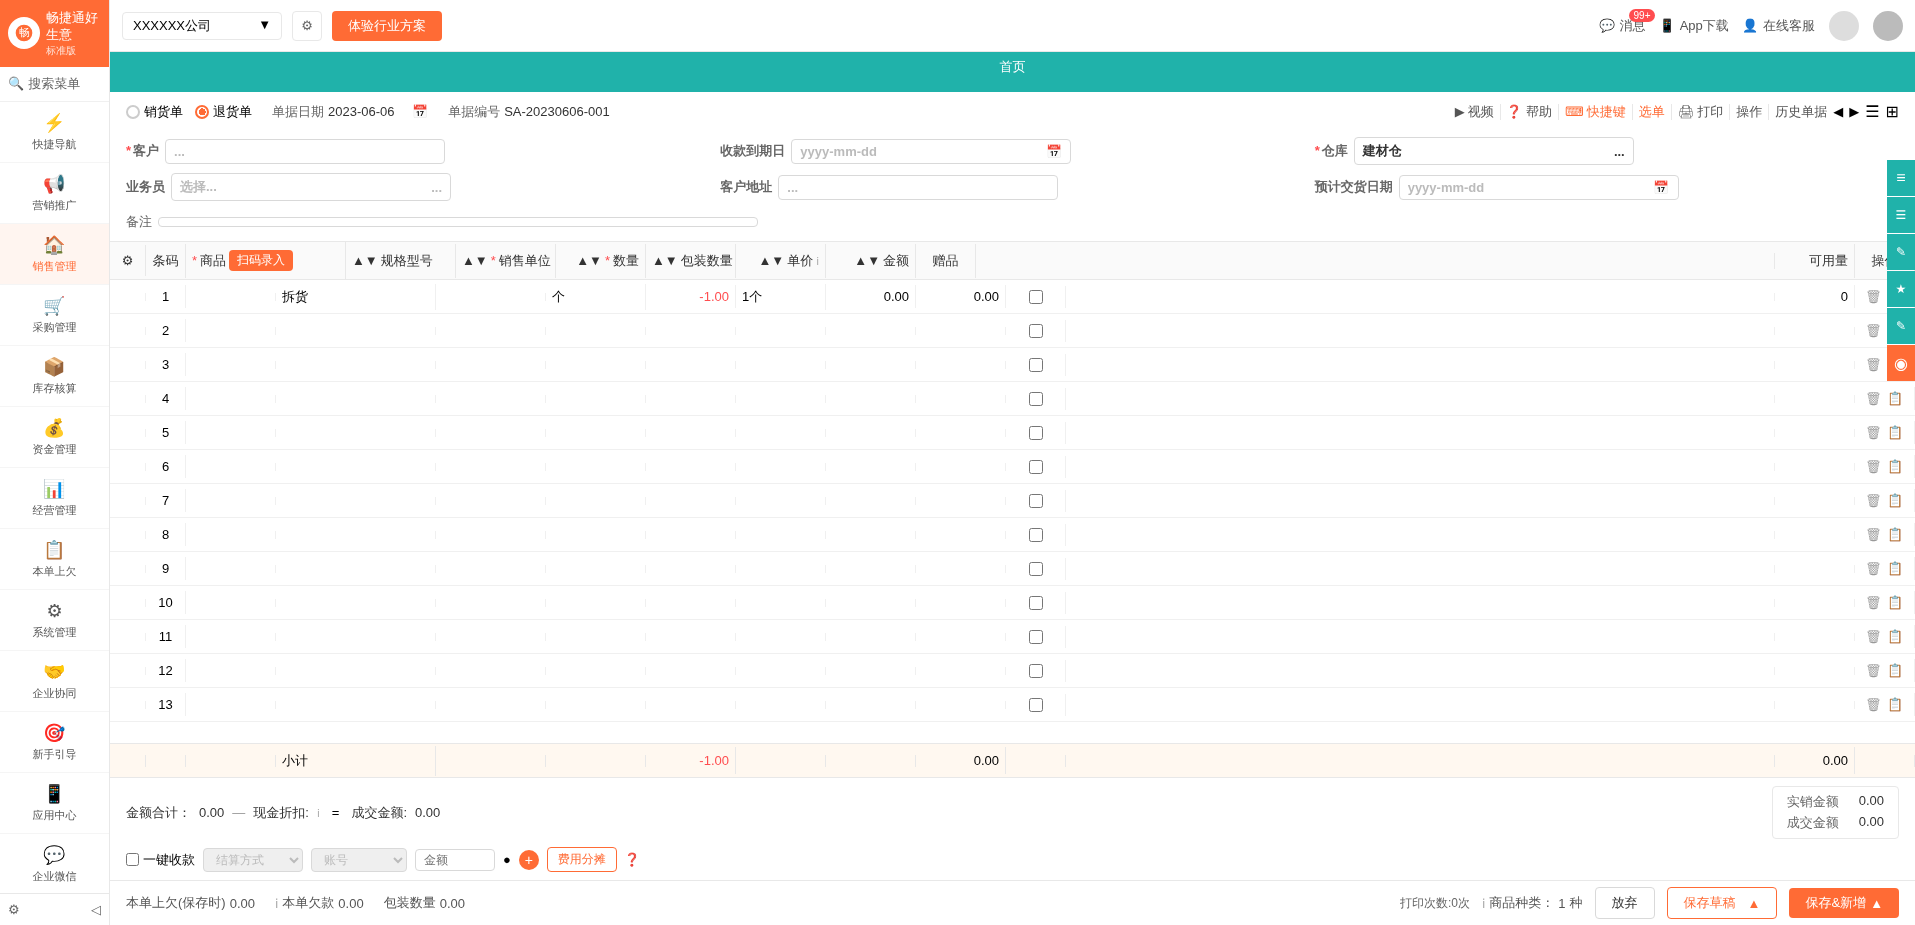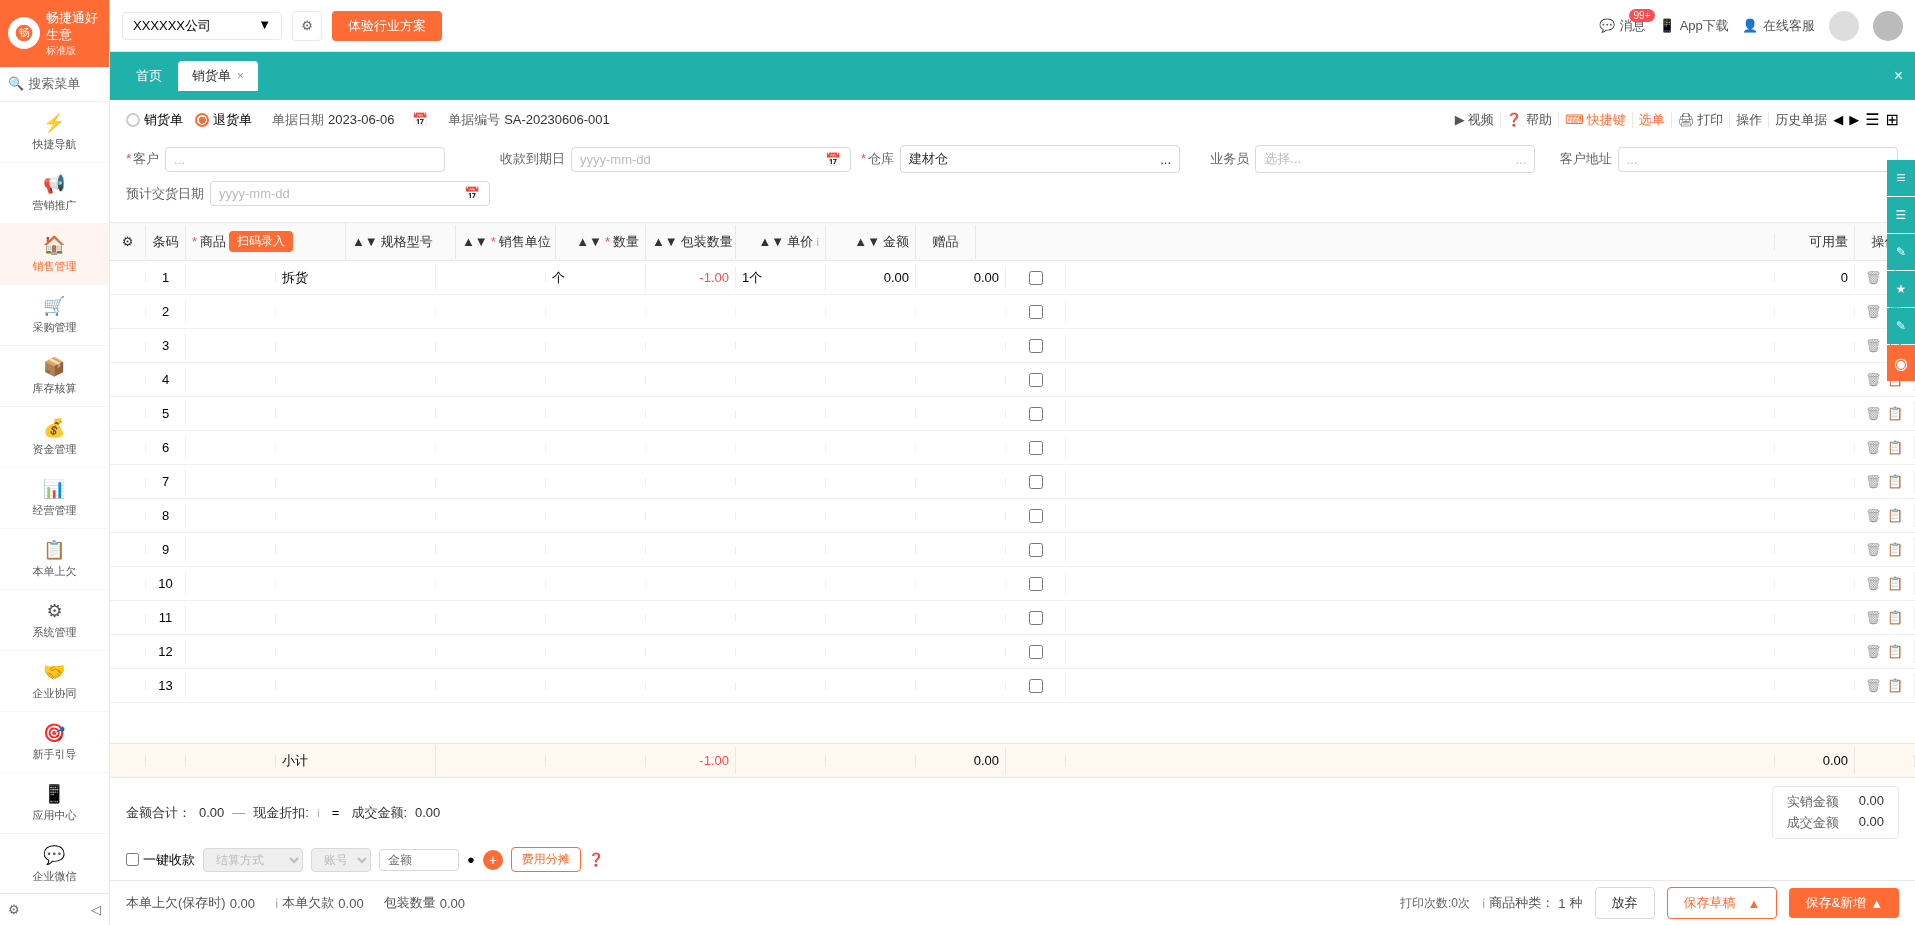--- a/index.html
+++ b/index.html
@@ -27,21 +27,21 @@
     .company-selector { display: flex; gap: 4px; padding: 4px 10px; border: 1px solid #e8e8e8; border-radius: 4px; cursor: pointer; min-width: 160px; }
     .company-selector .name { flex: 1; font-size: 13px; }
     .gear-btn { width: 30px; height: 30px; border: 1px solid #e8e8e8; border-radius: 4px; display: flex; align-items: center; justify-content: center; cursor: pointer; color: #666; }
     .experience-btn { background: #ff6b35; color: #fff; border: none; border-radius: 4px; padding: 6px 16px; cursor: pointer; font-size: 13px; }
     .header-right { margin-left: auto; display: flex; align-items: center; gap: 14px; }
     .header-right-item { display: flex; align-items: center; gap: 4px; cursor: pointer; color: #555; font-size: 13px; position: relative; }
     .badge { background: #ff4d4f; color: #fff; border-radius: 10px; padding: 1px 5px; font-size: 10px; position: absolute; top: -8px; right: -10px; }
     .avatar { width: 30px; height: 30px; border-radius: 50%; background: #ddd; }
 
     
-    .tab-bar { background: #20b2aa; display: flex; align-items: center; padding: 0 12px; height: 48px; flex-shrink: 0; gap: 2px; }
+    .tab-bar { background: #20b2aa; display: flex; align-items: center; padding: 0 12px; height: 40px; flex-shrink: 0; gap: 16px; flex-direction: column; }
     .tab-home { color: #fff; padding: 6px 14px; cursor: pointer; font-size: 13px; }
     .tab-active { background: #fff; color: #333; padding: 6px 14px; border-radius: 4px 4px 0 0; display: flex; align-items: center; gap: 6px; cursor: pointer; font-size: 13px; }
     .tab-close { color: #999; font-size: 12px; cursor: pointer; }
     .tab-bar-close { margin-left: auto; color: #fff; cursor: pointer; font-size: 16px; }
 
     
     .content { flex: 1; background: #f5f5f5; overflow: hidden; display: flex; flex-direction: column; }
 
     
     .form-area { background: #fff; padding: 10px 16px; flex-shrink: 0; }
@@ -293,21 +293,21 @@
           <span class="form-toolbar-btn">
             <span>历史单据</span>
           </span>
           <span style="cursor:pointer;">◀</span>
           <span style="cursor:pointer;">▶</span>
           <span style="cursor:pointer;font-size:16px;">☰</span>
           <span style="cursor:pointer;font-size:16px;">⊞</span>
         </div>
       </div>
 
-      <div style="display:grid;grid-template-columns:1fr 1fr 1fr 1fr 1fr;gap:8px 10px;padding:6px 0;">
+      <div style="display:grid;grid-template-columns:1fr 1fr 1fr;gap:8px 10px;padding:6px 0;font-weight:bold;">
 
         <div class="form-row-item">
           <span class="field-label required">客户</span>
           <div class="form-input form-input-wide placeholder">
             <span>...</span>
           </div>
         </div>
         <div class="form-row-item">
           <span class="field-label">收款到期日</span>
           <div class="form-input form-input-wide placeholder">
@@ -339,20 +339,24 @@
         </div>
         <div class="form-row-item">
           <span class="field-label">预计交货日期</span>
           <div class="form-input form-input-wide placeholder">
             <span>yyyy-mm-dd</span>
             <span>📅</span>
           </div>
         </div>
       </div>
 
+      <div class="form-note-row">
+        <span class="field-label">备注</span>
+        <div class="form-input" style="min-width:600px;"></div>
+      </div>
     </div>
 
     <div class="table-area">
 
       <div class="table-header-row">
         <div class="th col-settings">
           <span>⚙</span>
         </div>
         <div class="th col-seq">
           <span>条码</span>
@@ -743,21 +747,21 @@
       </div>
 
       <div class="payment-row">
         <div class="checkbox-item">
           <input type="checkbox" style="">
           <span>一键收款</span>
         </div>
         <select class="pay-input" style="width:100px;">
           <option>结算方式</option>
         </select>
-        <select class="pay-input" style="width:60px;">
+        <select class="pay-input" style="width:96px;">
           <option>账号</option>
         </select>
         <input class="pay-input" type="text" style="width: 80px;" placeholder="金额">
         <span>●</span>
         <button class="add-btn">+</button>
         <button class="expense-btn">费用分摊</button>
         <span style="color:#aaa;">❓</span>
       </div>
     </div>
 

